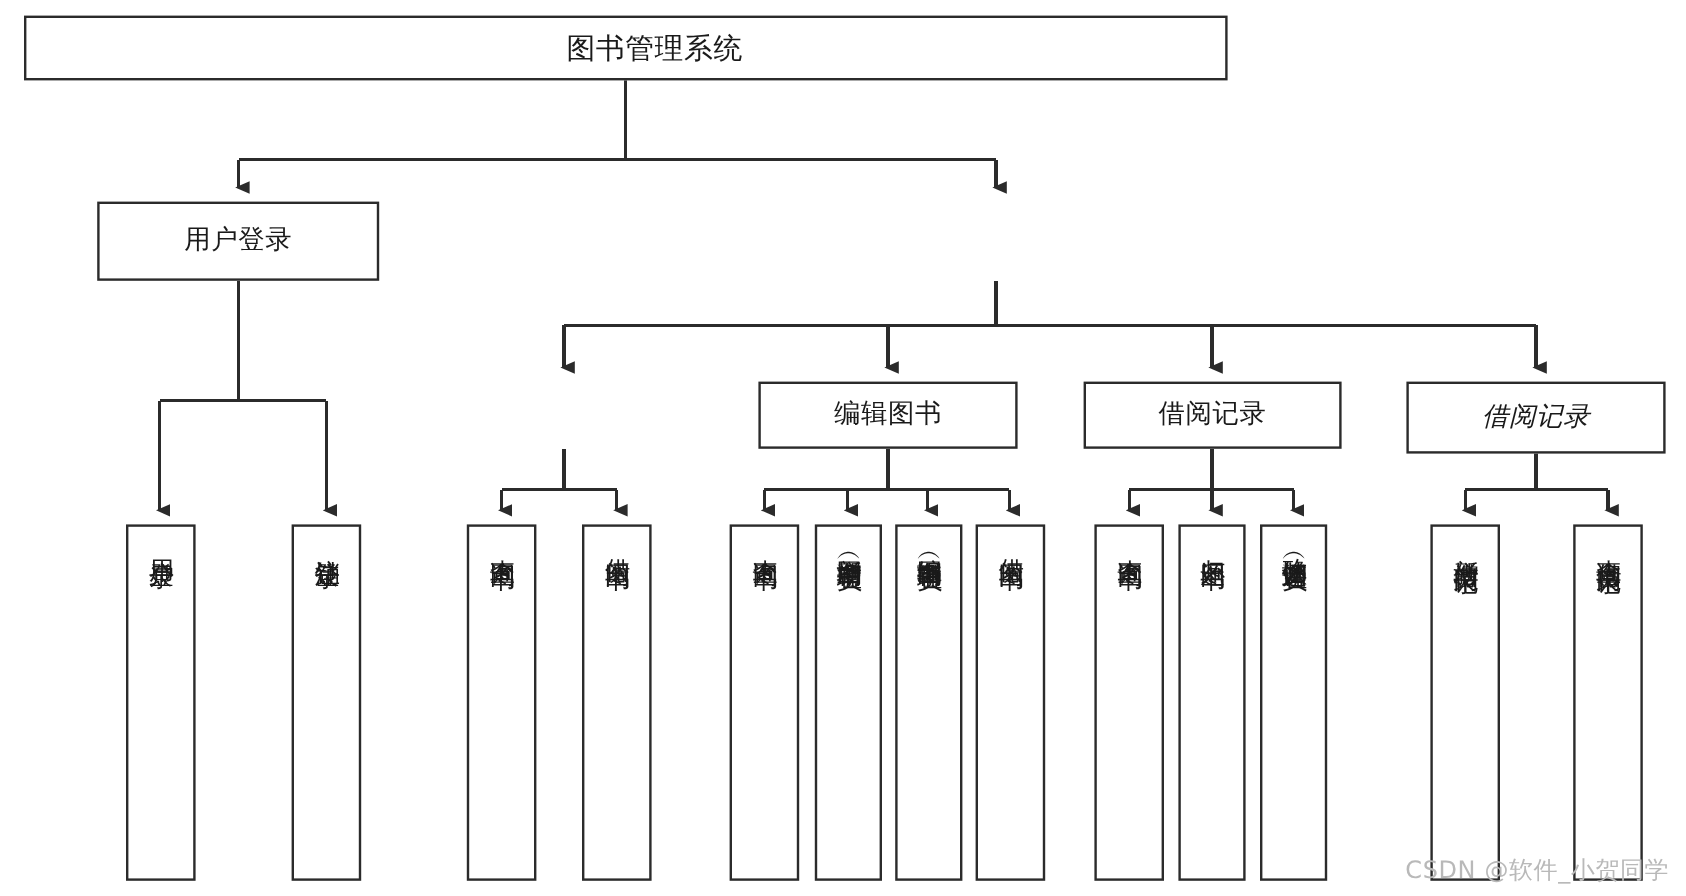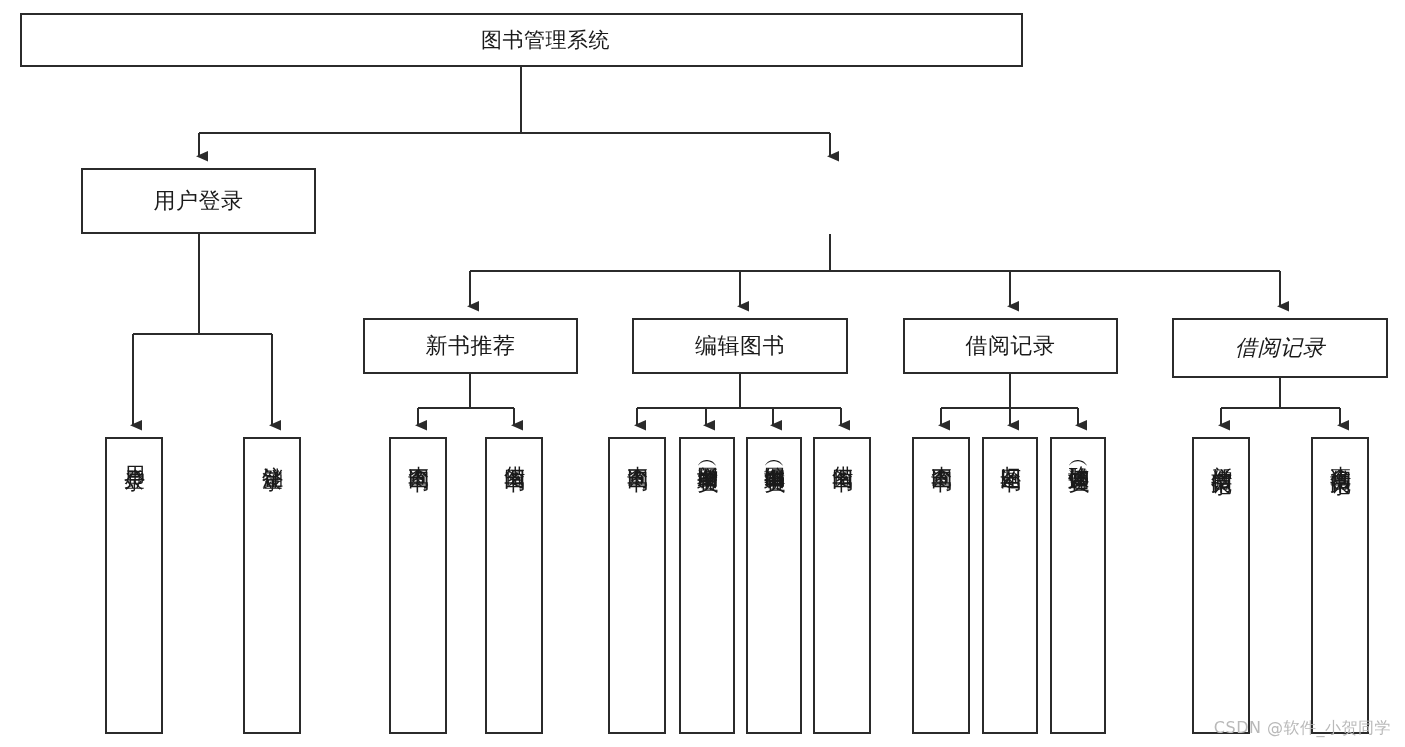--- a/index.html
+++ b/index.html
@@ -31,21 +31,21 @@
     display: block;
     text-align: center;
     line-height: 1.18;
     letter-spacing: 0.5px;
   }
   
   .node.horiz .label {
     writing-mode: horizontal-tb;
     font-size: 22px;
   }
-  .node.root .label { font-size: 21px; margin-left: 48px; }
+  .node.root .label { font-size: 24px; margin-left: 48px; }
   
   .node.vert {
     align-items: flex-start;
     justify-content: center;
     padding-top: 10px;
   }
   .node.vert .label {
     writing-mode: vertical-rl;
     text-orientation: upright;
     font-size: 21px;
@@ -59,21 +59,21 @@
     left: 0;
     top: 0;
     width: 1405px;
     height: 747px;
     pointer-events: none;
   }
   .watermark {
     position: absolute;
     right: 14px;
     bottom: 8px;
-    font-size: 16px;
+    font-size: 20px;
     color: #b9b9b9;
     letter-spacing: 0.5px;
     white-space: nowrap;
     font-family: "DejaVu Sans", "Liberation Sans", sans-serif;
   }
 </style>
 </head>
 <body>
 
 <div id="canvas">
@@ -132,23 +132,20 @@
   </svg>
 
   <div class="node horiz root" style="left:20px; top:13px; width:1003px; height:54px;">
     <span class="label">图书管理系统</span>
   </div>
 
   <div class="node horiz" style="left:81px; top:168px; width:235px; height:66px;">
     <span class="label">用户登录</span>
   </div>
 
-  <div class="node horiz" style="left:363px; top:318px; width:215px; height:56px;">
-    <span class="label">新书推荐</span>
-  </div>
   <div class="node horiz" style="left:632px; top:318px; width:216px; height:56px;">
     <span class="label">编辑图书</span>
   </div>
   <div class="node horiz" style="left:903px; top:318px; width:215px; height:56px;">
     <span class="label">借阅记录</span>
   </div>
   <div class="node horiz" style="left:1172px; top:318px; width:216px; height:60px;font-style:italic;">
     <span class="label">借阅记录</span>
   </div>
 

